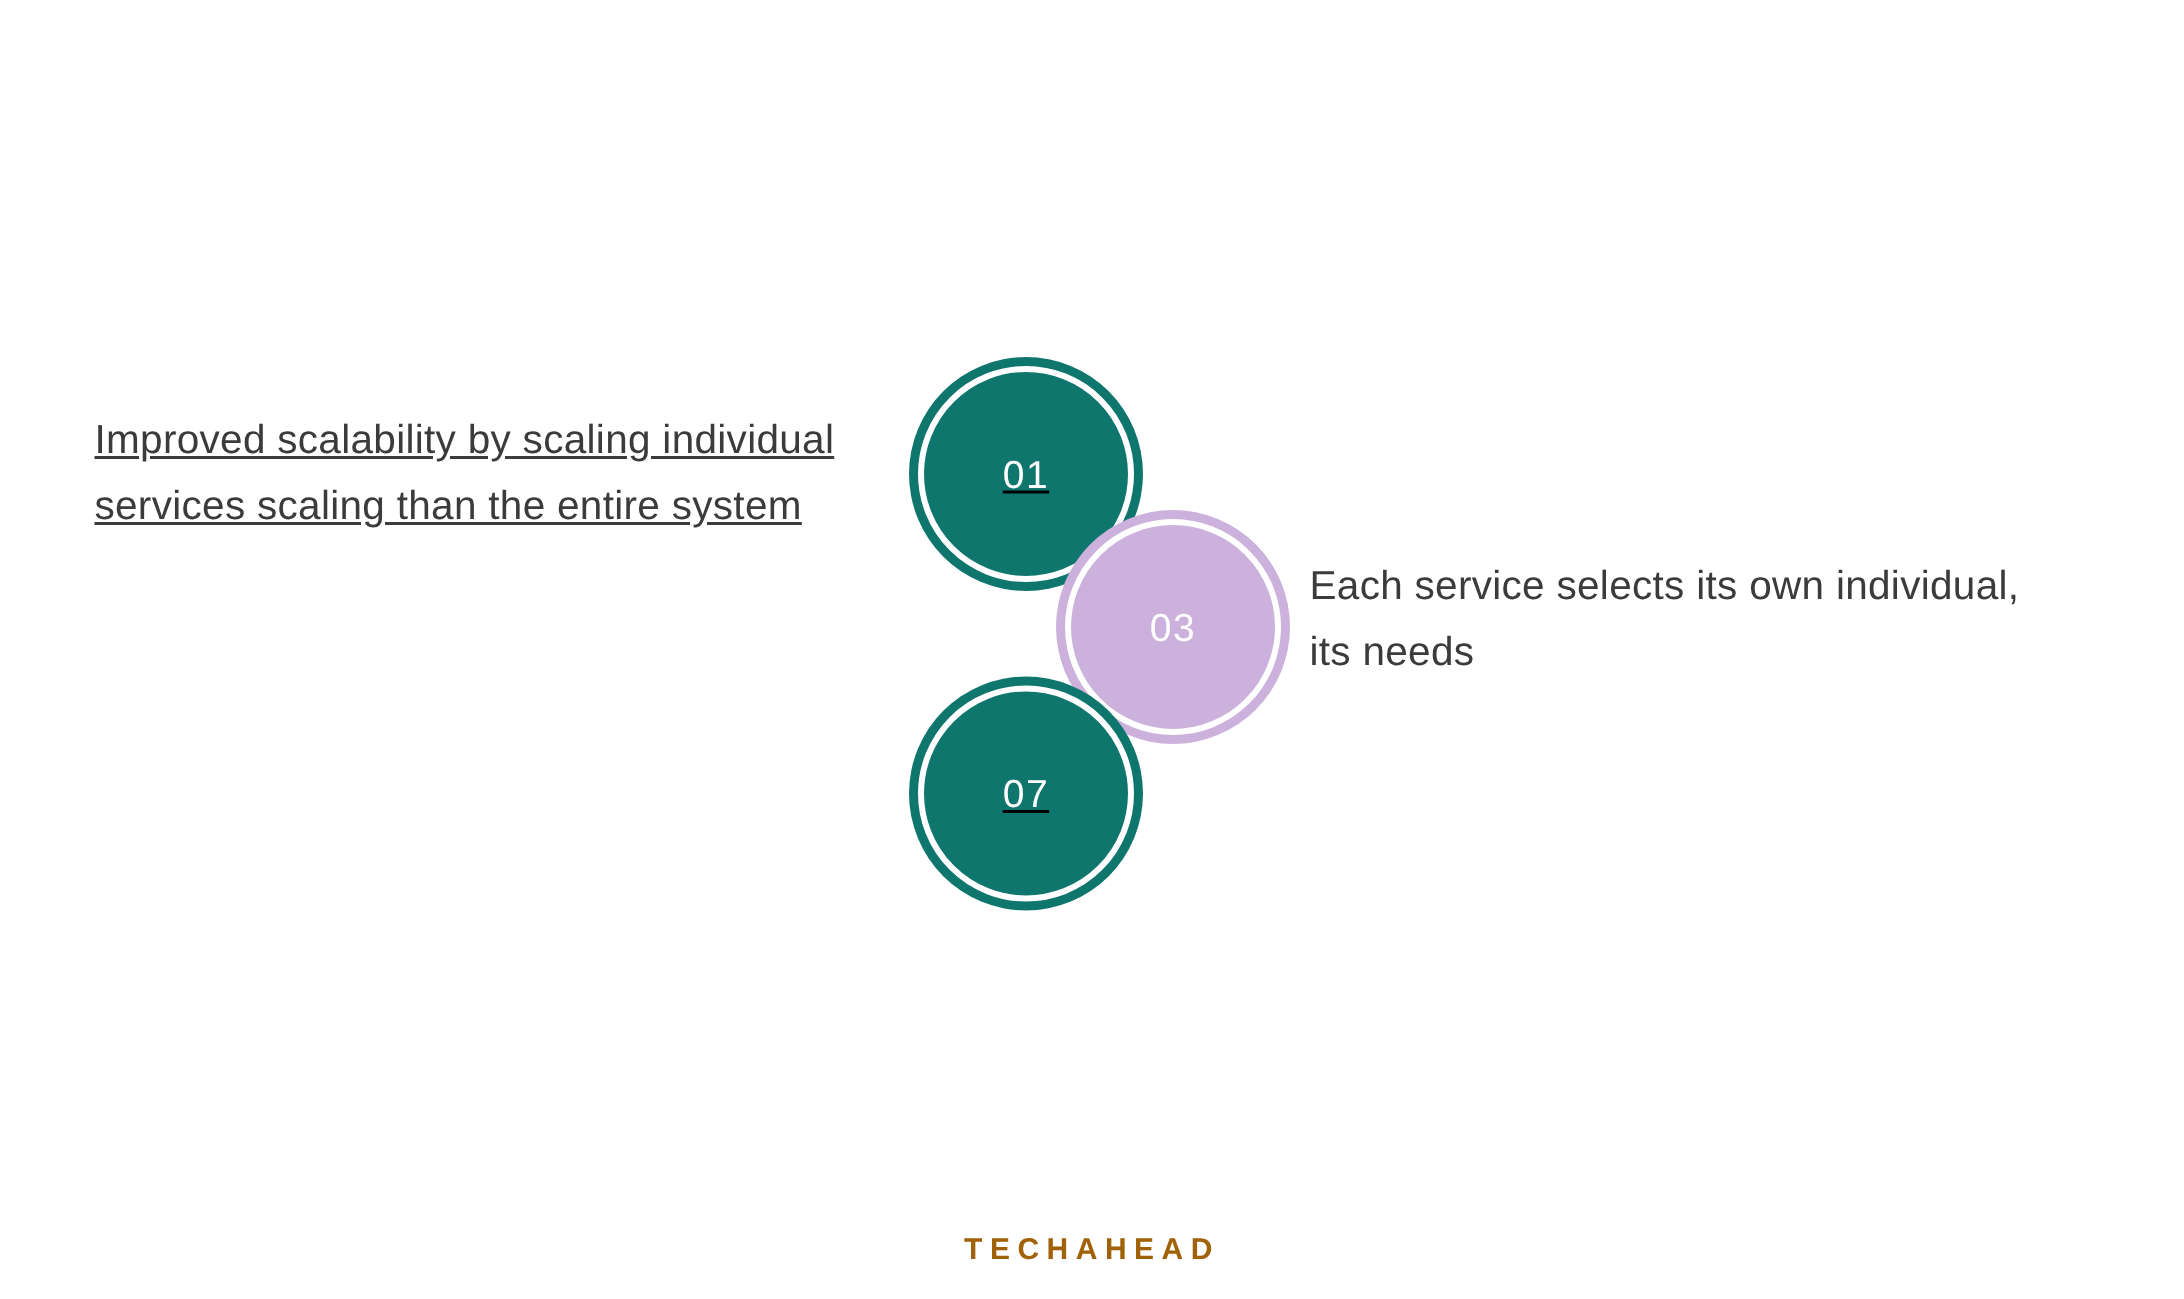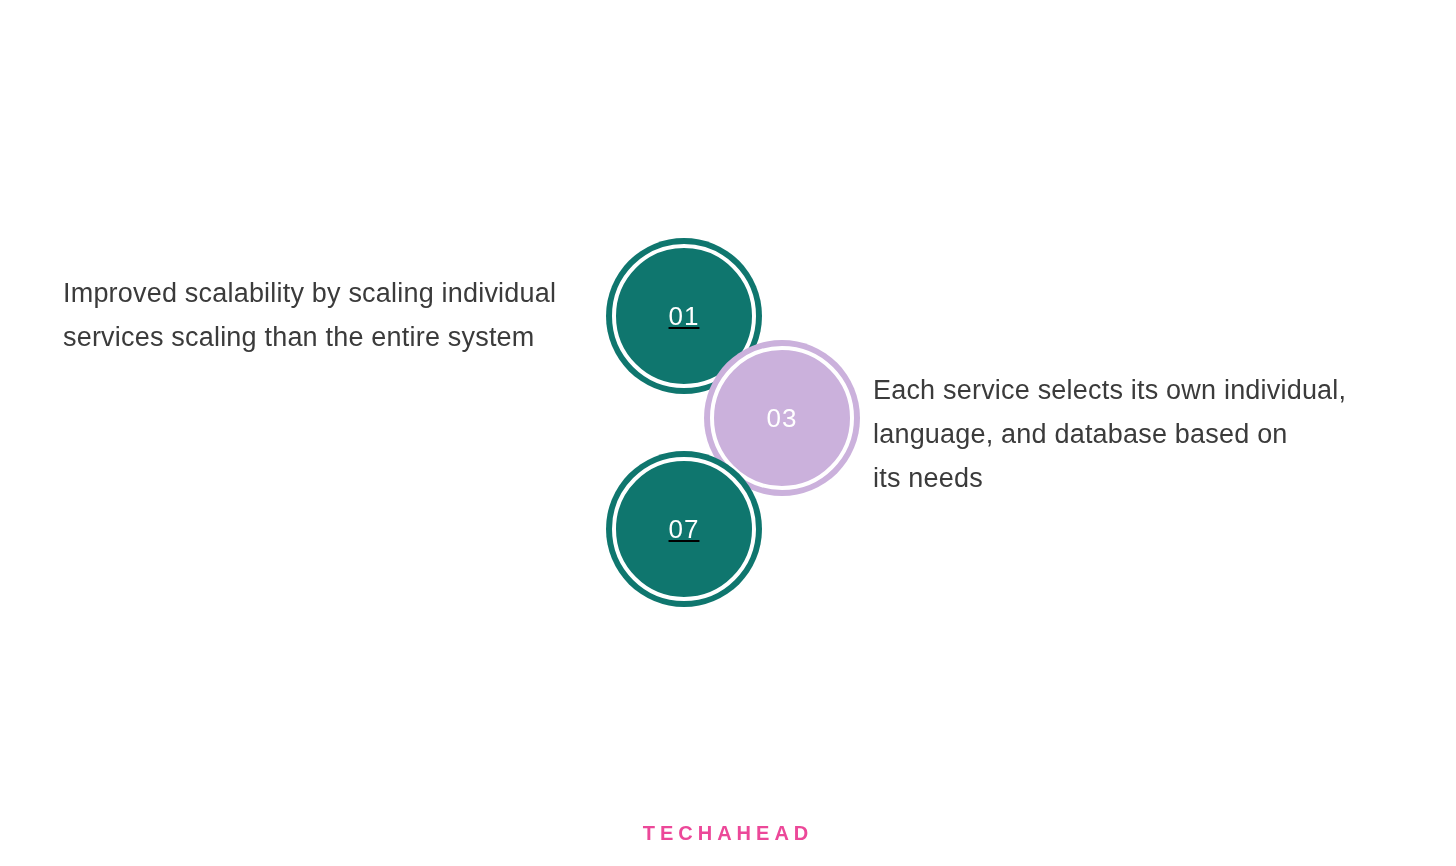--- a/index.html
+++ b/index.html
@@ -16,21 +16,21 @@
     overflow: hidden;
   }
   .step-label {
     position: absolute;
     color: #3b3b3b;
     font-size: 27px;
     line-height: 44px;
     letter-spacing: 0.2px;
     white-space: nowrap;
   }
-  .label-1 { left: 63px;  top: 271px; }
+  .label-1 { left: 63px;  top: 271px; text-decoration: underline; }
   .label-2 { left: 48px;  top: 497px; }
   .label-3 { left: 873px; top: 368px; }
   .circle {
     position: absolute;
     width: 156px;
     height: 156px;
     border-radius: 50%;
     display: flex;
     align-items: center;
     justify-content: center;
@@ -53,40 +53,39 @@
   .circle-light { background: #cbb1dc; }
   .c1 { left: 606px; top: 238px; z-index: 1; }
   .c3 { left: 704px; top: 340px; z-index: 2; }
   .c2 { left: 606px; top: 451px; z-index: 3; }
   .watermark {
     position: absolute;
     left: 0;
     right: 0;
     top: 822px;
     text-align: center;
-    color: #ec4899;
+    color: #a16207;
     font-size: 20px;
     font-weight: bold;
     letter-spacing: 5px;
   }
 </style>
 </head>
 <body>
 
 <div class="canvas">
 
   <div class="step-label label-1">
     <div>Improved scalability by scaling individual</div>
     <div>services scaling than the entire system</div>
   </div>
 
 
   <div class="step-label label-3">
     <div>Each service selects its own individual,</div>
-    <div>language, and database based on</div>
     <div>its needs</div>
   </div>
 
   <div class="circle circle-dark c1">
     <div class="ring"></div>
     <span class="num">01</span>
   </div>
 
   <div class="circle circle-light c3">
     <div class="ring"></div>

